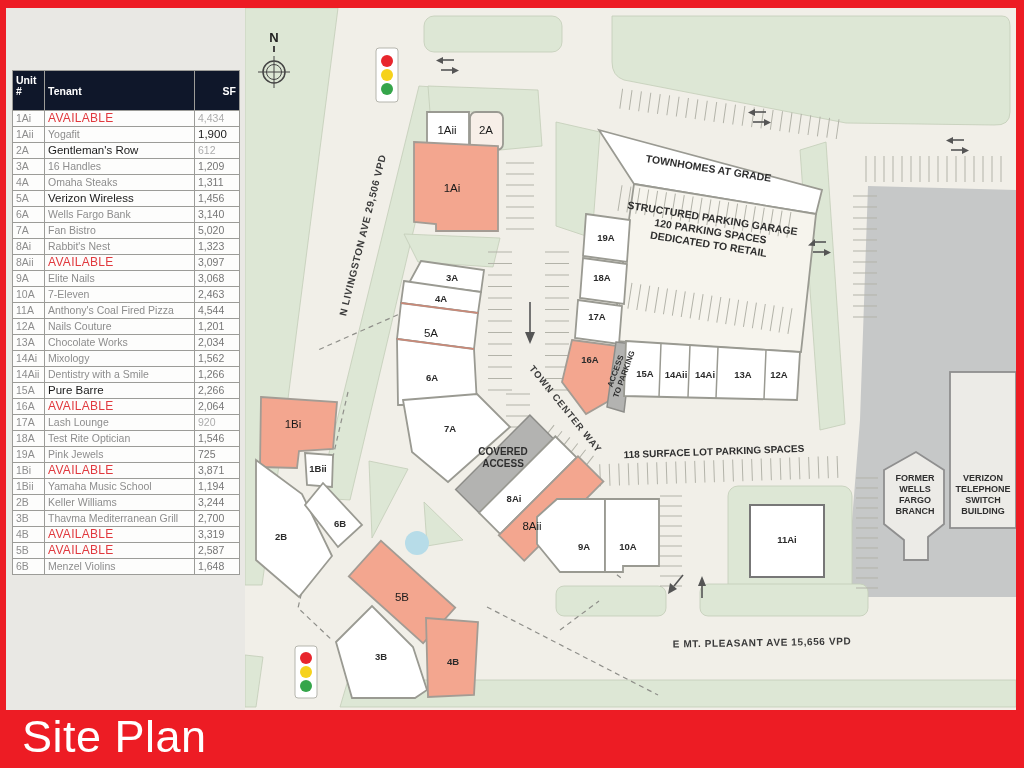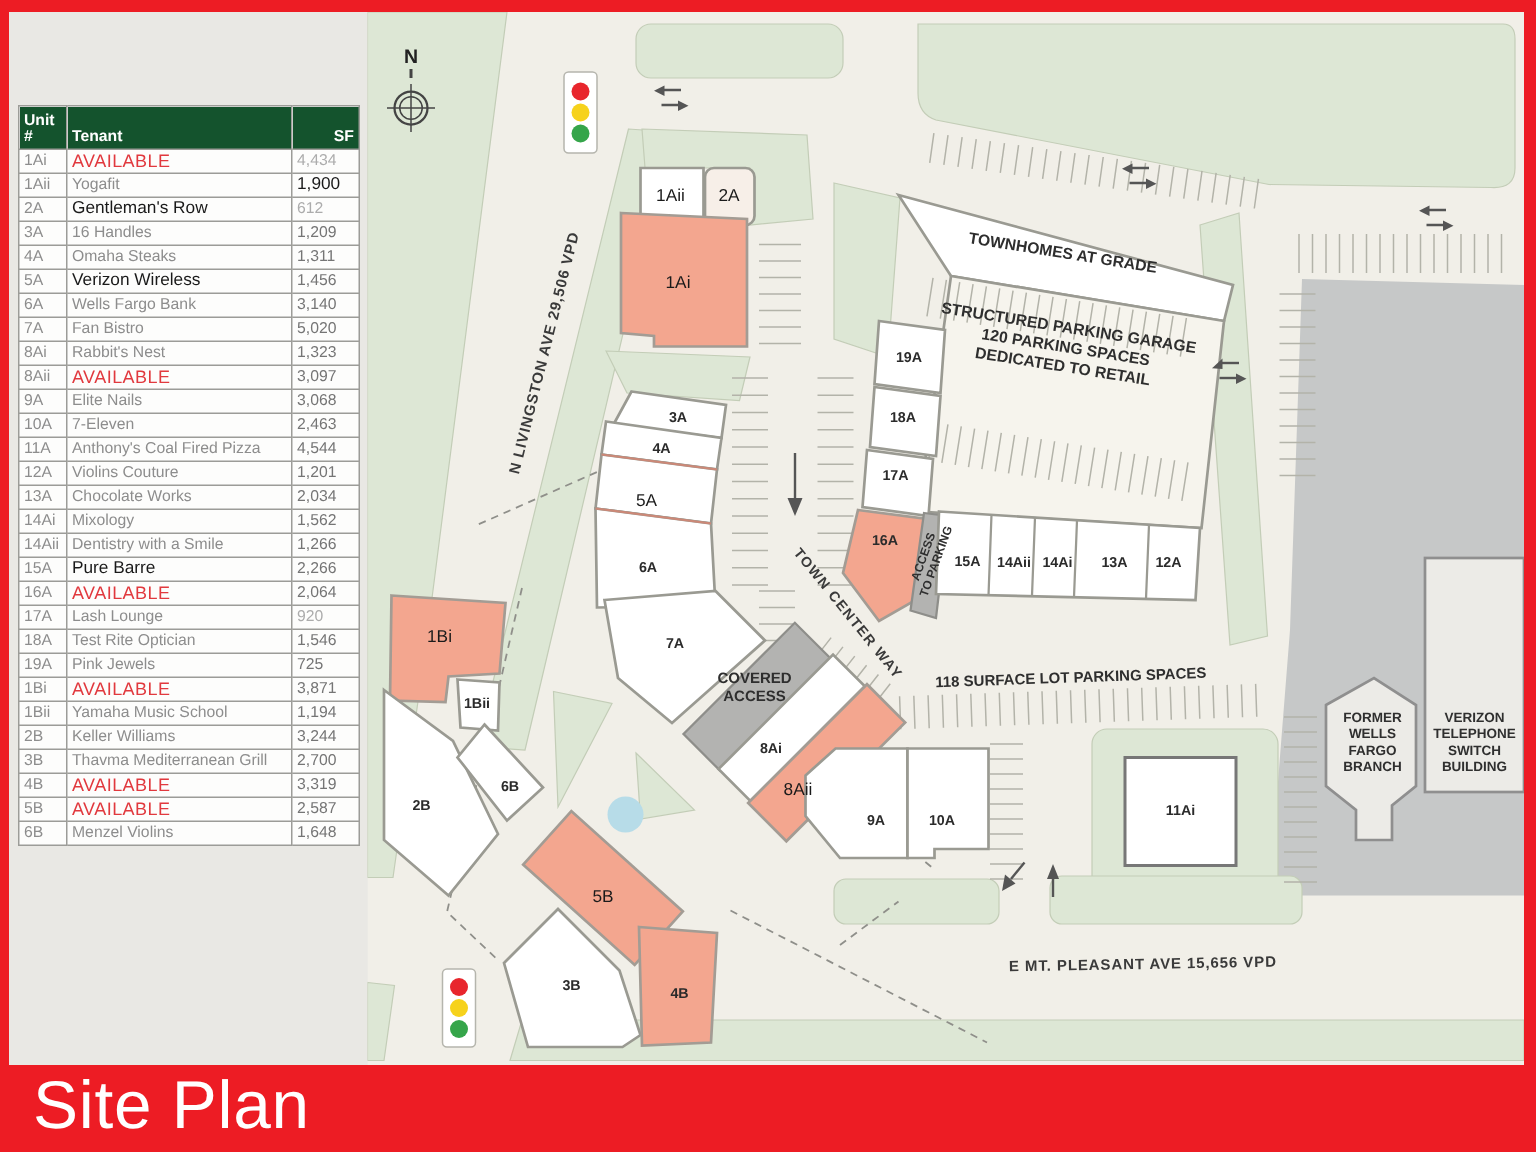--- a/index.html
+++ b/index.html
@@ -6,21 +6,21 @@
   body{width:1024px;height:768px;position:relative;background:#ed1c24;font-family:"Liberation Sans",sans-serif;overflow:hidden}
   .panel{position:absolute;left:6px;top:8px;width:1010px;height:702px;background:#e9e8e4}
   .map-wrap{position:absolute;left:239px;top:0;width:771px;height:702px}
   svg{display:block}
 
   
   .table-wrap{position:absolute;left:6px;top:62px;width:228px}
   table{border-collapse:collapse;table-layout:fixed;width:227px;background:#fdfdfc;font-size:10.5px}
   col.cu{width:32px}col.ct{width:150px}col.cs{width:45px}
   th,td{border:1px solid #9c9c98;padding:0 3px;height:15px;line-height:1.05;overflow:hidden;white-space:nowrap}
-  thead th{background:#14532d;color:#fff;text-align:left;font-size:10.5px;height:26px;vertical-align:bottom;padding-bottom:2px}
+  thead th{background:#0f172a;color:#fff;text-align:left;font-size:10.5px;height:26px;vertical-align:bottom;padding-bottom:13px}
   thead th.sf{text-align:right}
   tr.section td{background:#b8d8e8;color:#141414;font-weight:700;font-size:11px;padding-left:4px}
   td.u{color:#8d8d8d}
   td.t{color:#8d8d8d}
   td.t.t-alt{color:#1a1a1a;font-size:11.5px}
   td.t.t-avail{color:#e1393e;font-size:12px;letter-spacing:.3px}
   td.s{text-align:left;color:#757575}
   td.s.sf-muted{color:#acacac}
   td.s.sf-strong{color:#1a1a1a;font-size:11.5px}
 
@@ -135,21 +135,21 @@
             <td class="t t-normal">7-Eleven</td>
             <td class="s">2,463</td>
           </tr>
           <tr>
             <td class="u">11A</td>
             <td class="t t-normal">Anthony's Coal Fired Pizza</td>
             <td class="s">4,544</td>
           </tr>
           <tr>
             <td class="u">12A</td>
-            <td class="t t-normal">Violins Couture</td>
+            <td class="t t-normal">Nails Couture</td>
             <td class="s">1,201</td>
           </tr>
           <tr>
             <td class="u">13A</td>
             <td class="t t-normal">Chocolate Works</td>
             <td class="s">2,034</td>
           </tr>
           <tr>
             <td class="u">14Ai</td>
             <td class="t t-normal">Mixology</td>

